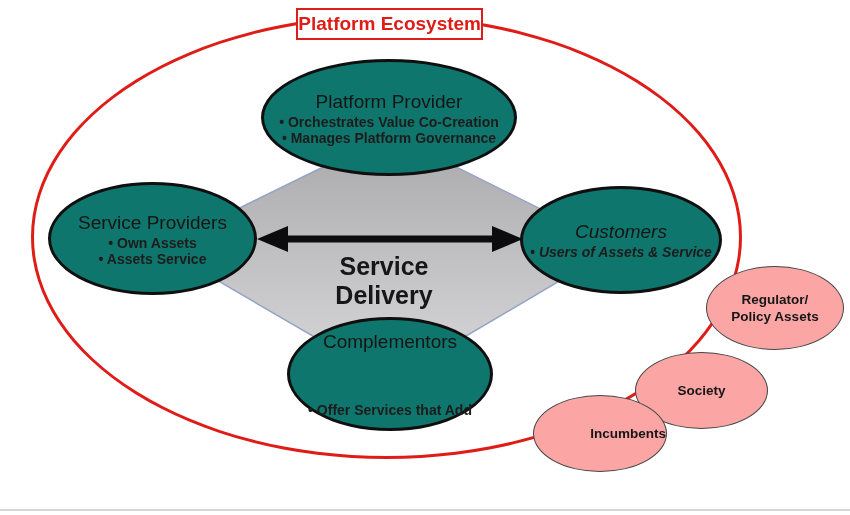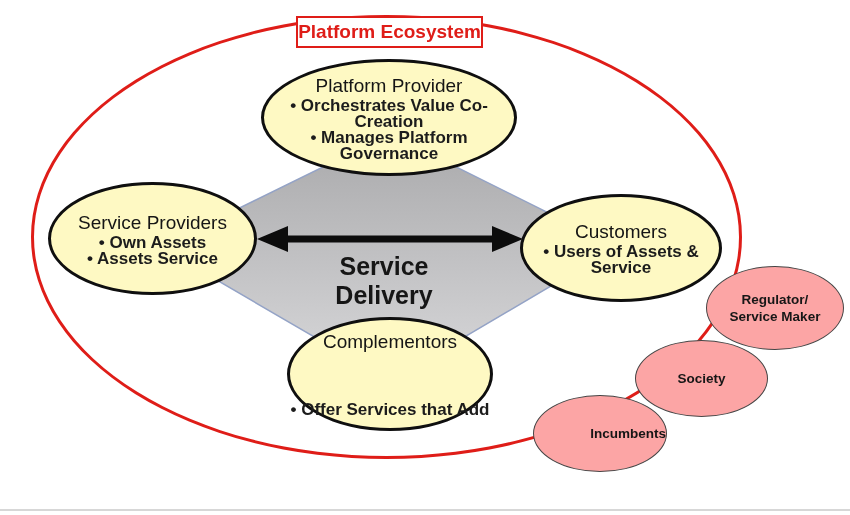--- a/index.html
+++ b/index.html
@@ -7,59 +7,59 @@
     position:relative; width:850px; height:515px; background:#ffffff;
     font-family:"Liberation Sans", sans-serif; overflow:hidden;
   }
   
   .eco-ellipse {
     position:absolute; left:31px; top:15px; width:711px; height:444px;
     border:3px solid #df1d18; border-radius:50%; box-sizing:border-box; z-index:0;
   }
   
   .title-box {
-    position:absolute; left:296px; top:16px; width:187px; height:32px;
+    position:absolute; left:296px; top:8px; width:187px; height:32px;
     background:#ffffff; border:2px solid #df1d18; box-sizing:border-box;
-    display:flex; align-items:center; justify-content:center; z-index:6;
+    display:flex; align-items:center; justify-content:flex-end; z-index:6;
   }
   .title-box span { color:#df1d18; font-weight:bold; font-size:19px; }
 
   svg.shape-layer { position:absolute; left:0; top:0; z-index:1; }
   svg.arrow-layer { position:absolute; left:0; top:0; z-index:3; }
 
   
   .node {
-    position:absolute; background:#fef9c3; border:3px solid #0f0f0f; border-radius:50%;
+    position:absolute; background:#0f766e; border:3px solid #0f0f0f; border-radius:50%;
     box-sizing:border-box; display:flex; flex-direction:column; align-items:center;
     justify-content:center; text-align:center; z-index:2; color:#151515;
   }
   .node-title { font-size:19px; line-height:24px; font-weight:400; color:#151515; }
-  .node-bullet { font-size:17px; line-height:16px; font-weight:bold; color:#1c1c1c; }
+  .node-bullet { font-size:14px; line-height:16px; font-weight:bold; color:#1c1c1c; }
 
   .arrow-label {
     position:absolute; left:289px; top:252px; width:190px; text-align:center;
     font-size:25px; font-weight:bold; color:#161616; z-index:3;
   }
 
   
   .actor {
     position:absolute; background:#fca5a5; border:1.5px solid #454545; border-radius:50%;
     box-sizing:border-box; display:flex; flex-direction:column; align-items:center;
     justify-content:center; text-align:center; z-index:5;
   }
   .actor span { font-size:13.5px; line-height:17px; font-weight:bold; color:#161616; }
 
   .actor-regulator   { left:706px; top:266px; width:138px; height:84px; }
-  .actor-society     { left:635px; top:340px; width:133px; height:77px;align-items:center; }
+  .actor-society     { left:635px; top:352px; width:133px; height:77px;align-items:center; }
   .actor-incumbents  { left:533px; top:395px; width:134px; height:77px;align-items:flex-end; }
   .actor-other       { left:409px; top:433px; width:133px; height:78px; }
 
   .node-platform-provider { left:261px; top:59px;  width:256px; height:117px; }
   .node-service-providers { left:48px;  top:182px; width:209px; height:113px; }
-  .node-customers         { left:520px; top:194px; width:202px; height:108px; }
+  .node-customers         { left:520px; top:186px; width:202px; height:108px;font-style:italic; }
   .node-complementors     { left:287px; top:317px; width:206px; height:114px;gap:48px; }
 
   .bottom-rule { position:absolute; left:0; top:509px; width:850px; height:2px; background:#d7d7d7; z-index:4; }
 </style>
 </head>
 <body>
 
 <div class="stage">
 
   <div class="eco-ellipse"></div>
@@ -100,21 +100,21 @@
     <div class="node-bullet">• Offer Services that Add</div>
   </div>
 
   <svg class="arrow-layer" width="850" height="515" viewBox="0 0 850 515">
     <polygon points="257,239 288,226 288,235.5 492,235.5 492,226 523,239 492,252 492,242.5 288,242.5 288,252" fill="#0c0c0c"></polygon>
   </svg>
   <div class="arrow-label">Service Delivery</div>
 
   <div class="actor actor-regulator">
     <span>Regulator/</span>
-    <span>Service Maker</span>
+    <span>Policy Assets</span>
   </div>
   <div class="actor actor-society">
     <span>Society</span>
   </div>
   <div class="actor actor-incumbents">
     <span>Incumbents</span>
   </div>
 
   <div class="bottom-rule"></div>
 

